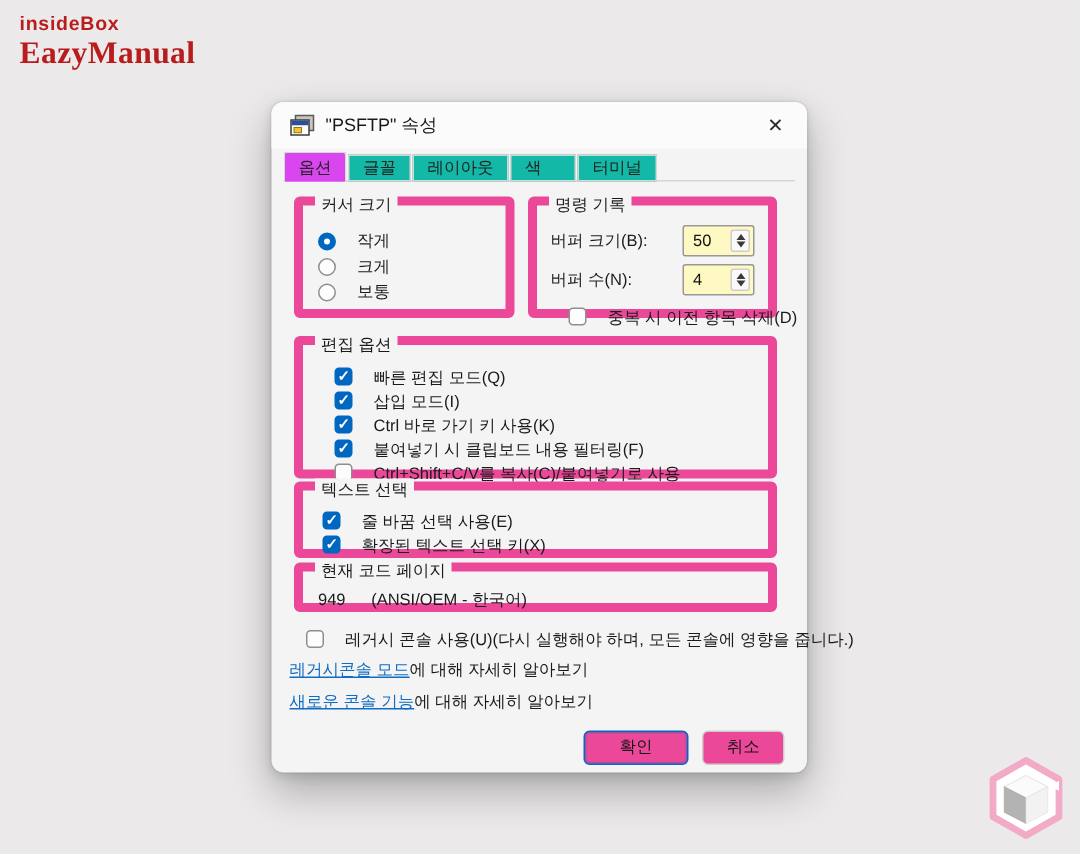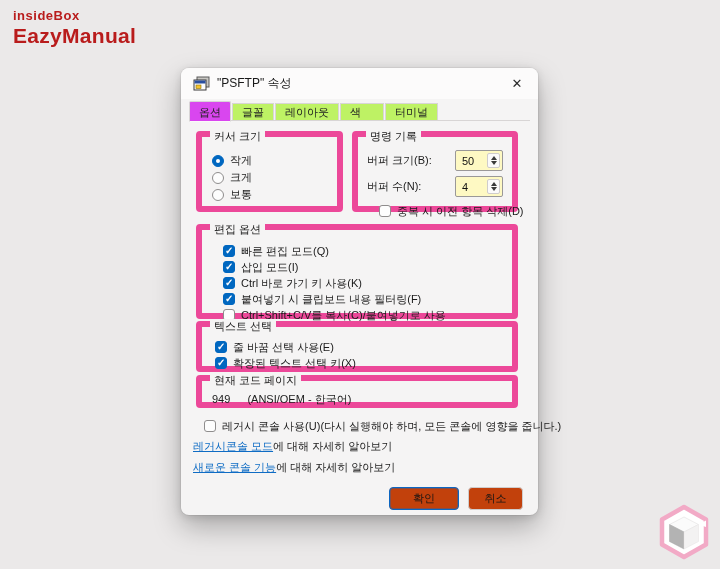--- a/index.html
+++ b/index.html
@@ -8,21 +8,21 @@
     position:relative;
     background:#ebe9e9;
     font-family:"Liberation Sans", sans-serif;
     overflow:hidden;
     color:#1a1a1a;
   }
 
   
   .brand { position:absolute; left:13px; top:9px; color:#b91c1c; line-height:1.1; }
   .brand .l1 { font-size:13px; font-weight:700; letter-spacing:0.5px; }
-  .brand .l2 { font-size:21px; font-weight:800; letter-spacing:0.3px; margin-top:1px; }
+  .brand .l2 { font-size:21px; font-weight:800; letter-spacing:0.3px; margin-top:1px;font-family:Liberation Serif, serif; }
 
   
   .dialog {
     position:absolute; left:181px; top:68px; width:357px; height:447px;
     background:#f5f4f4; border-radius:8px;
     box-shadow:0 12px 28px rgba(0,0,0,.28), 0 2px 8px rgba(0,0,0,.12), 0 0 0 1px rgba(0,0,0,.05);
     font-size:11px;
   }
   .titlebar {
     position:absolute; top:0; left:0; right:0; height:31px;
@@ -33,21 +33,21 @@
   .close-btn {
     position:absolute; right:9px; top:4px; width:24px; height:24px;
     text-align:center; line-height:24px; font-size:13px; color:#2b2b2b; cursor:pointer;
   }
 
   
   .tabs { position:absolute; left:8px; top:32px; right:8px; height:21px; display:flex; align-items:flex-end; }
   .tabline { position:absolute; left:8px; top:52px; right:8px; height:1px; background:#d8d5d5; }
   .tab {
     height:18px; line-height:17px; padding:0 9px; min-width:34px; text-align:left;
-    background:#bef264; border:1px solid #d8d5d5; margin-right:1px;
+    background:#14b8a6; border:1px solid #d8d5d5; margin-right:1px;
     font-size:11px; color:#222; position:relative; cursor:pointer;
   }
   .tab[data-selected="true"] {
     height:21px; line-height:20px; background:#d946ef; z-index:3;
     border-bottom:1px solid #fbfafa; margin-bottom:-1px; border-radius:2px 2px 0 0;
   }
   .tab-wide { min-width:44px; }
 
   
   .group { position:absolute; border:6px solid #ec4899; border-radius:4px; }
@@ -55,21 +55,21 @@
     position:absolute; top:-8px; left:8px; background:#f5f4f4;
     padding:0 4px; font-size:11px; color:#191919; white-space:nowrap;
   }
   .g-cursor { left:15px; top:63px; width:147px; height:81px; padding:15px 0 0 10px; }
   .g-history { left:171px; top:63px; width:166px; height:81px; padding:13px 9px 0 9px; }
   .g-edit { left:15px; top:156px; width:322px; height:95px; padding:13px 0 0 9px; }
   .g-select { left:15px; top:253px; width:322px; height:51px; padding:12px 0 0 1px; }
   .g-codepage { left:15px; top:307px; width:322px; height:33px; padding:11px 0 0 10px; }
 
   
-  .row { display:flex; align-items:center; gap:6px; height:17px; white-space:nowrap; }
+  .row { display:flex; align-items:center; gap:14px; height:17px; white-space:nowrap; }
   .row-s { height:16px;margin-left:12px; }
   .rd {
     width:12px; height:12px; border:1px solid #8f8d8d; border-radius:50%;
     background:#fdfdfd; position:relative; flex:none; cursor:pointer;
   }
   [data-selected="true"] > .rd { background:#0067c0; border-color:#0067c0; }
   [data-selected="true"] > .rd::after {
     content:""; position:absolute; left:3px; top:3px; width:4px; height:4px;
     background:#fff; border-radius:50%;
   }
@@ -100,21 +100,21 @@
   .cp-name { margin-left:14px; }
 
   
   .legacy-row { position:absolute; left:11px; top:350px; }
   .link-line { position:absolute; font-size:11px; color:#1a1a1a; white-space:nowrap; }
   .link { color:#0f6cc4; text-decoration:underline; cursor:pointer; }
   .ll1 { left:12px; top:371px; }
   .ll2 { left:12px; top:392px; }
 
   .btn {
-    position:absolute; top:419px; height:23px; background:#c2410c;
+    position:absolute; top:419px; height:23px; background:#ec4899;
     border:1px solid #cfcccc; border-radius:4px; font-size:11px;
     text-align:center; line-height:21px; cursor:pointer; color:#141414;
   }
   .btn-ok { left:208px; width:70px; border:1px solid #0b66c2; box-shadow:0 0 0 1px rgba(11,102,194,.35) inset; }
   .btn-cancel { left:287px; width:55px; }
 
   
   .hexlogo { position:absolute; left:657px; top:504px; width:54px; height:56px; }
 </style>
 </head>

